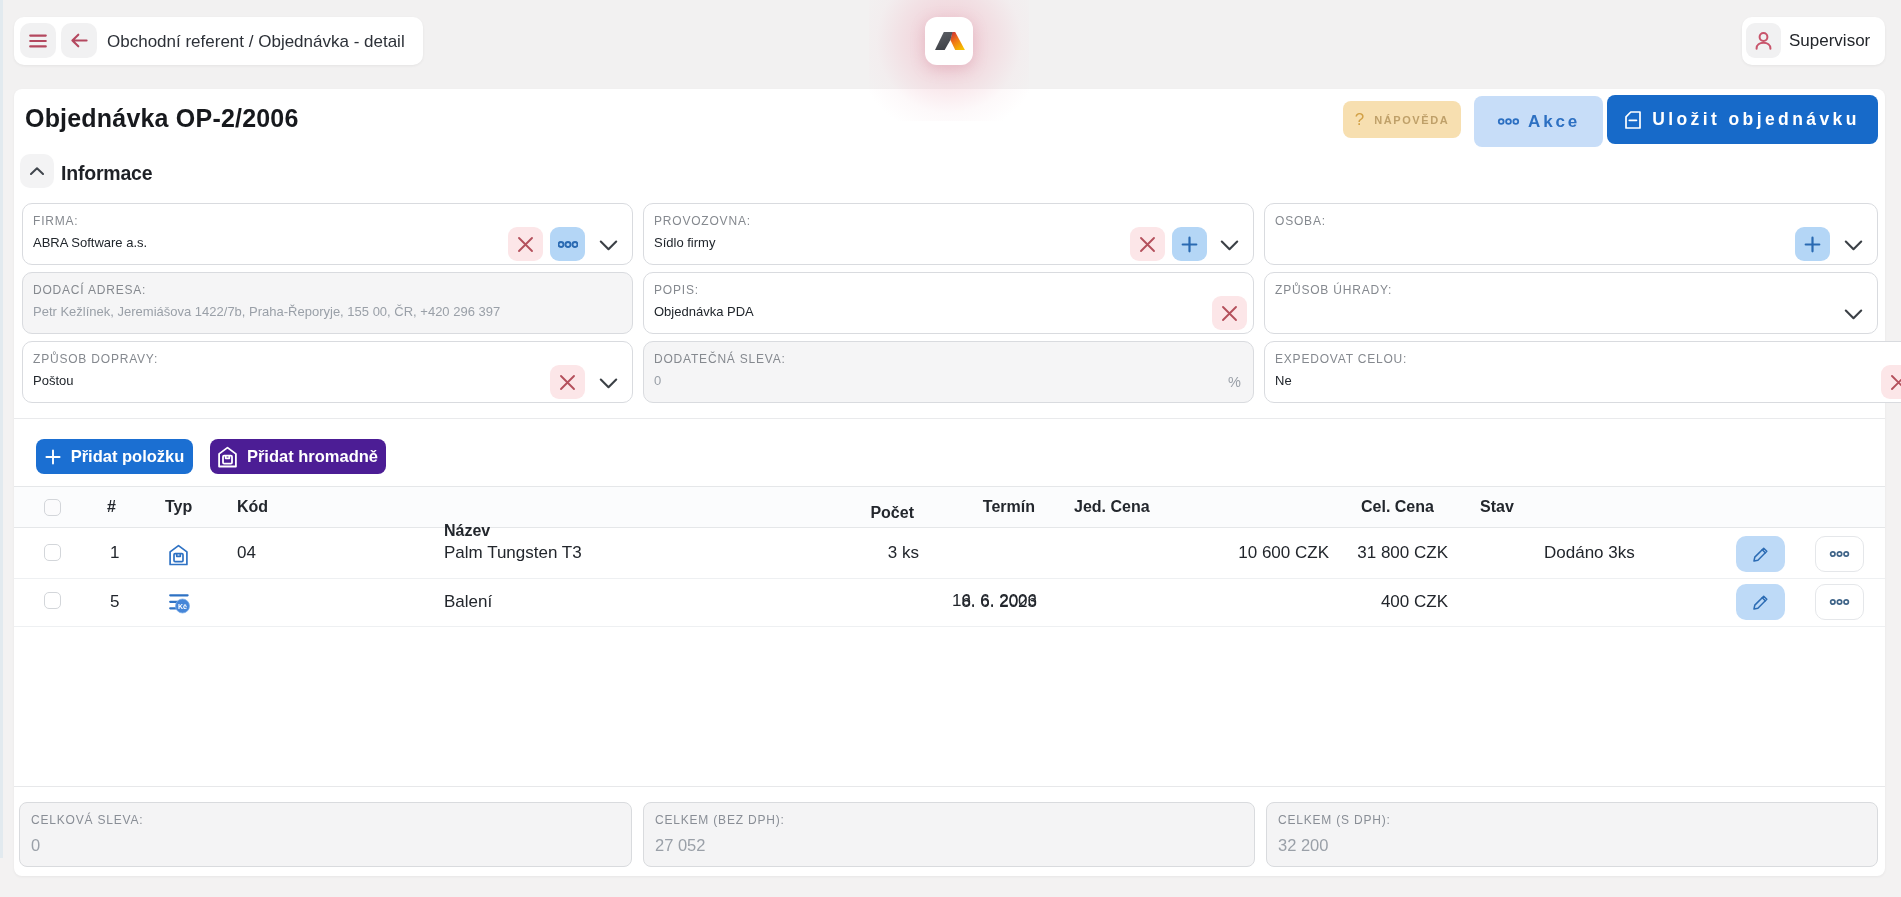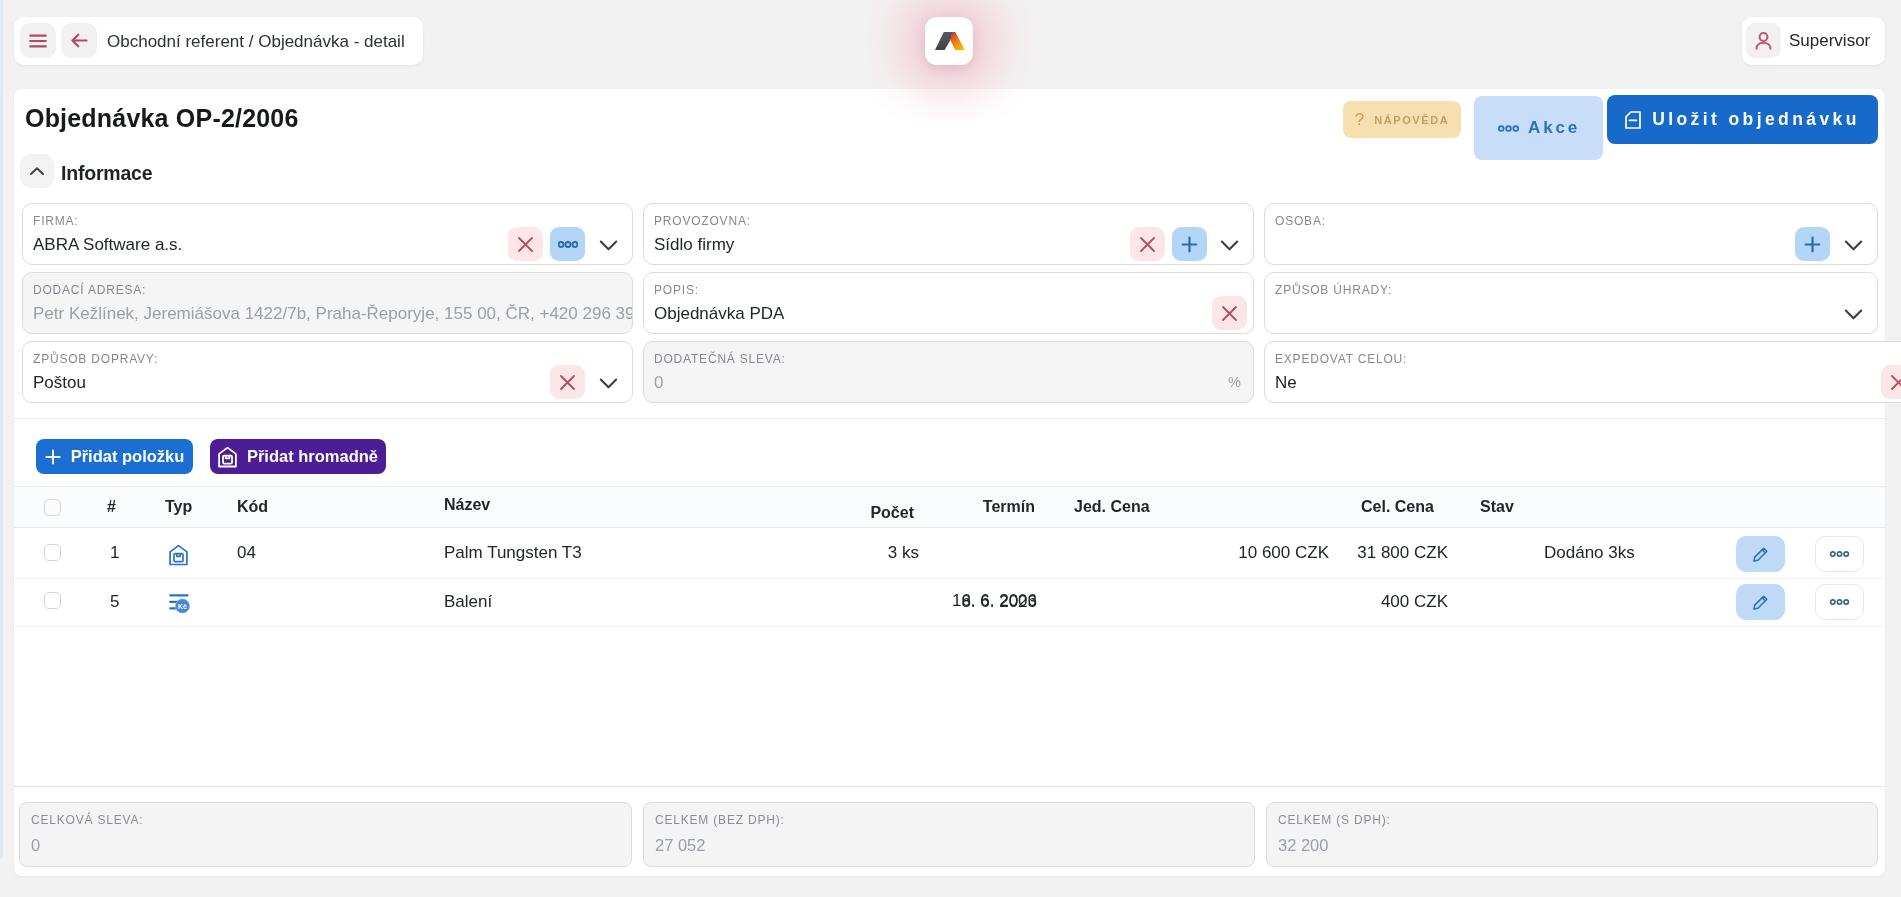--- a/index.html
+++ b/index.html
@@ -10,21 +10,21 @@
   .glow { left:869px; top:-39px; width:160px; height:160px;
     background:radial-gradient(circle at center, rgba(240,188,200,0.75) 0%, rgba(242,202,211,0.42) 42%, rgba(245,224,229,0.2) 64%, rgba(248,244,245,0) 85%); }
   .main { left:14px; top:89px; width:1871px; height:787px; background:#fff; border-radius:8px; box-shadow:0 1px 3px rgba(0,0,0,0.05); }
   .wbox { background:#fff; border-radius:10px; box-shadow:0 1px 3px rgba(0,0,0,0.06); }
   .icbtn { background:#f1f1f2; border-radius:10px; display:flex; align-items:center; justify-content:center; }
   .bctext { font-size:17px; color:#2d3138; }
   .title { font-size:25px; font-weight:700; color:#17191d; letter-spacing:0.2px; }
   .fc { position:absolute; background:#fff; border:1px solid #d9dbdf; border-radius:10px; }
   .fc.dis { background:#f5f5f6; }
   .lb { position:absolute; left:10px; top:10px; font-size:12px; letter-spacing:0.8px; color:#85898f; white-space:nowrap; }
-  .vl { position:absolute; left:10px; top:31px; font-size:17px; color:#21262c; white-space:nowrap; }
+  .vl { position:absolute; left:10px; top:31px; font-size:13px; color:#21262c; white-space:nowrap; }
   .dis .vl { color:#9aa0a8; }
   .sq { position:absolute; top:23px; width:35px; height:34px; border-radius:9px; display:flex; align-items:center; justify-content:center; }
   .sqred { background:#fce6e8; }
   .sqblue { background:#b4d6f6; }
   .chev { position:absolute; top:36px; right:14px; width:19px; height:11px; display:flex; align-items:center; justify-content:center; }
   .hline { position:absolute; left:14px; width:1871px; height:1px; }
   .t { position:absolute; font-size:17px; color:#22262c; white-space:nowrap; }
   .th { position:absolute; font-size:16px; font-weight:700; color:#23272d; white-space:nowrap; }
   .cb { position:absolute; width:17px; height:17px; border:1.5px solid #d3d6da; border-radius:5px; background:#fff; }
   .abtn { position:absolute; border-radius:10px; display:flex; align-items:center; justify-content:center; }
@@ -78,21 +78,21 @@
       <path d="M3.6 18.7v-0.4c0-3.4 3-5.6 6.9-5.6s6.9 2.2 6.9 5.6v0.4"></path>
     </svg>
 </div>
 <div class="abs" style="left:1789px;top:31px;font-size:17px;color:#23262b;">Supervisor</div>
 
 <div class="abs title" style="left:25px;top:104px;">Objednávka OP-2/2006</div>
 <div class="abs abtn" style="left:1343px;top:101px;width:118px;height:37px;border-radius:8px;background:#f7dfb0;">
   <span style="font-size:17px;font-weight:400;color:#d2a045;margin-right:10px;">?</span>
   <span style="font-size:11px;font-weight:700;letter-spacing:1.6px;color:#bfa069;">NÁPOVĚDA</span>
 </div>
-<div class="abs abtn" style="left:1474px;top:96px;width:129px;height:64px;border-radius:8px;background:#c7ddf8;">
+<div class="abs abtn" style="left:1474px;top:96px;width:129px;height:51px;border-radius:8px;background:#c7ddf8;">
   <svg width="23" height="9" viewBox="0 0 23 9" style="margin-right:8px;">
       <circle cx="4.2" cy="4.5" r="2.4" fill="none" stroke="#2d70c2" stroke-width="1.8"></circle>
       <circle cx="11.5" cy="4.5" r="2.4" fill="none" stroke="#2d70c2" stroke-width="1.8"></circle>
       <circle cx="18.8" cy="4.5" r="2.4" fill="none" stroke="#2d70c2" stroke-width="1.8"></circle>
     </svg>
   <span style="font-size:17px;font-weight:700;letter-spacing:2.8px;color:#2d70c2;">Akce</span>
 </div>
 <div class="abs abtn" style="left:1607px;top:95px;width:271px;height:49px;border-radius:8px;background:#176ac9;">
   <svg width="16" height="18" viewBox="0 0 16 18" fill="none" stroke="#fff" stroke-width="1.7" style="margin-right:11px;">
       <path d="M5.8 1H15v16H1V5.8z" stroke-linejoin="round"></path>
@@ -236,21 +236,21 @@
 
 <div class="abs" style="left:14px;top:487px;width:1871px;height:40px;background:#fbfcfd;"></div>
 <div class="hline" style="top:486px;background:#e5e7e9;"></div>
 <div class="hline" style="top:527px;background:#e5e7e9;"></div>
 <div class="hline" style="top:578px;background:#eef0f2;"></div>
 <div class="hline" style="top:626px;background:#eef0f2;"></div>
 <div class="cb" style="left:44px;top:499px;background:#fbfbfc;"></div>
 <div class="th" style="left:107px;top:498px;">#</div>
 <div class="th" style="left:165px;top:498px;">Typ</div>
 <div class="th" style="left:237px;top:498px;">Kód</div>
-<div class="th" style="left:444px;top:496px;">Název</div>
+<div class="th" style="left:444px;top:522px;">Název</div>
 <div class="th" style="right:987px;top:504px;">Počet</div>
 <div class="th" style="right:866px;top:498px;">Termín</div>
 <div class="th" style="left:1074px;top:498px;">Jed. Cena</div>
 <div class="th" style="left:1361px;top:498px;">Cel. Cena</div>
 <div class="th" style="left:1480px;top:498px;">Stav</div>
 
 <div class="cb" style="left:44px;top:544px;"></div>
 <div class="t" style="left:110px;top:543px;">1</div>
 <div class="abs" style="left:169px;top:544px;"><svg width="19" height="22" viewBox="0 0 19 22" fill="none" stroke="#2e72c4" stroke-width="1.7" stroke-linejoin="round">
       <path d="M9.5 1.6 17.9 7.9V20.5H1.1V7.9Z"></path>

